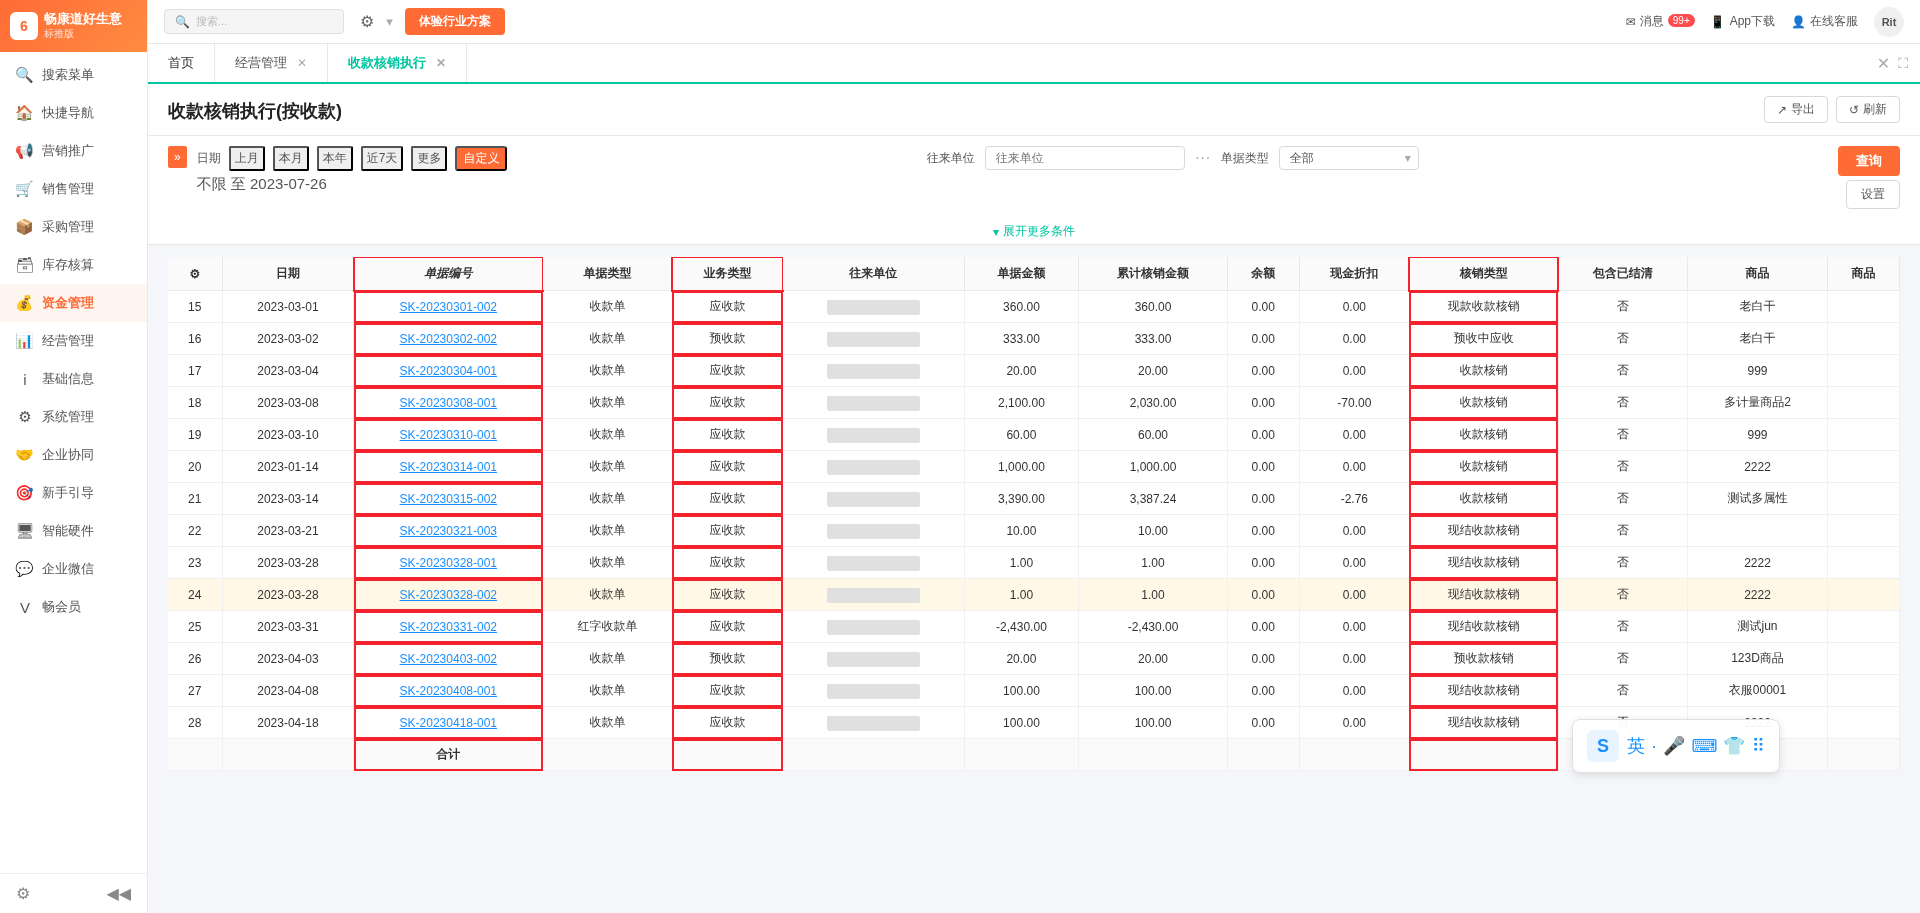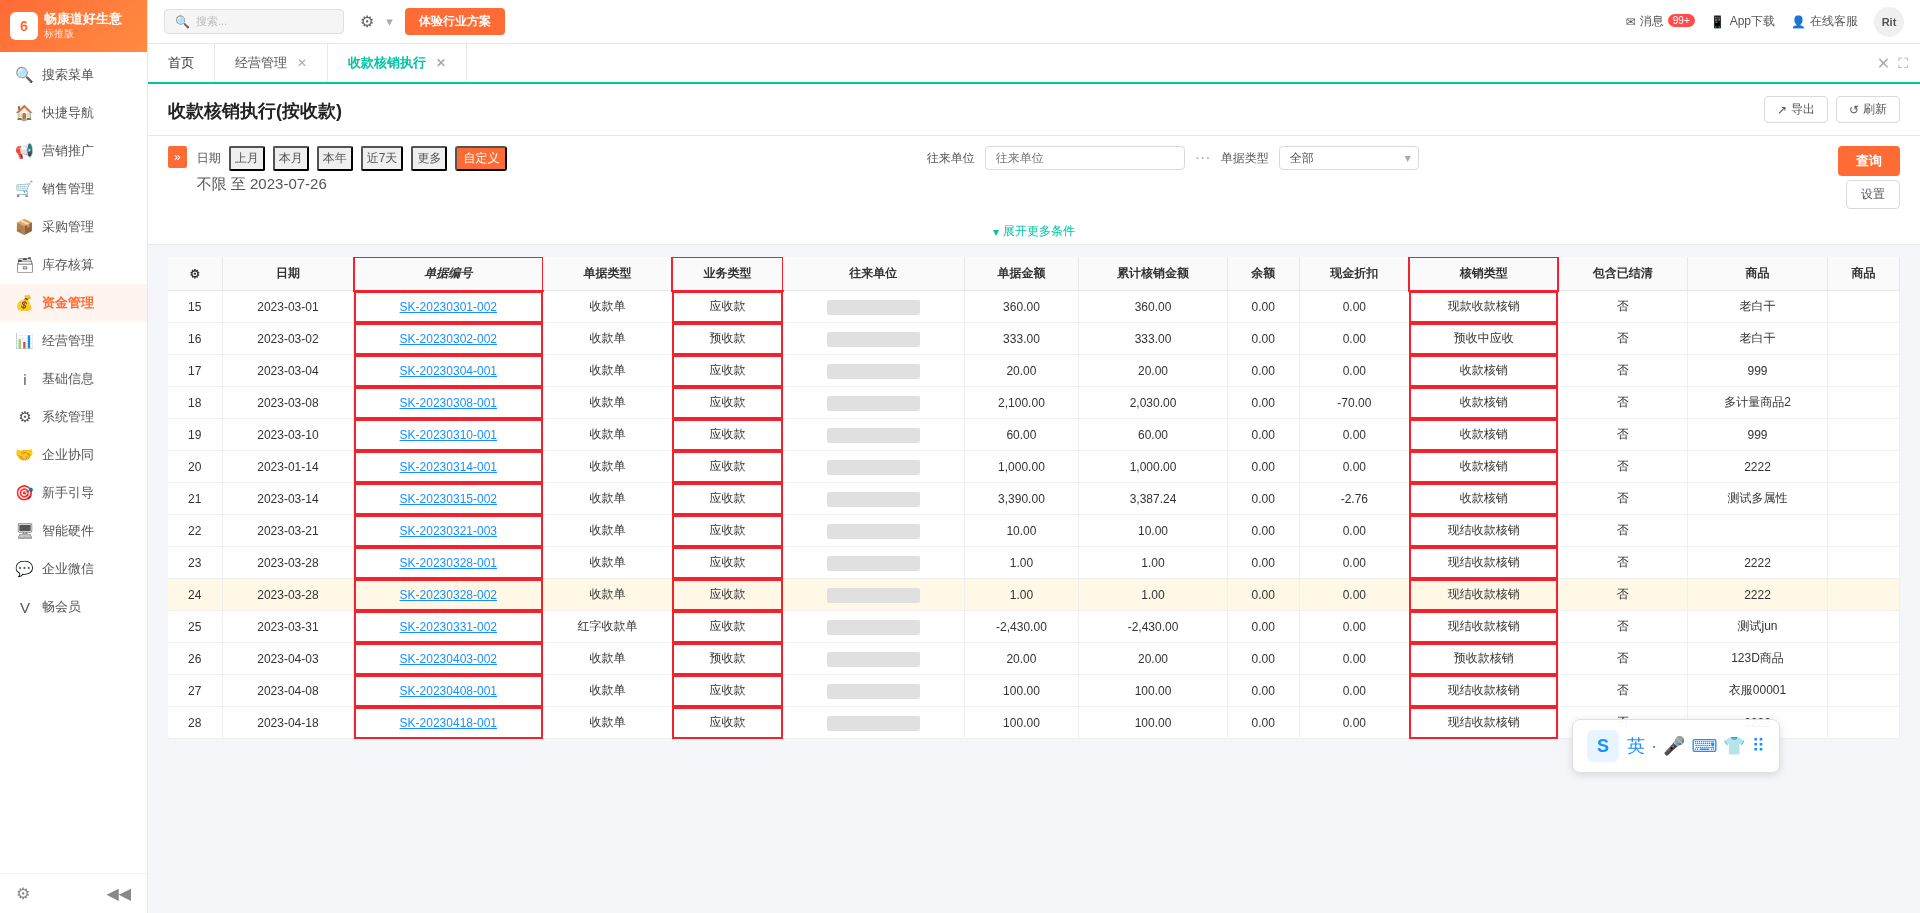--- a/index.html
+++ b/index.html
@@ -642,20 +642,36 @@
       <td><span style="background:#e0e0e0;border-radius:2px;color:#e0e0e0;font-size:10px;padding:2px 18px;">████████</span></td>
       <td class="">100.00</td>
       <td class="">100.00</td>
       <td>0.00</td>
       <td class="">0.00</td>
       <td style="outline:2px solid #f5222d;outline-offset:-2px;">现结收款核销</td>
       <td>否</td>
       <td>2222</td>
       <td></td>
     </tr>
+              <tr class="total-row">
+    <td></td>
+    <td></td>
+    <td style="outline:2px solid #f5222d;outline-offset:-2px;">合计</td>
+    <td></td>
+    <td style="outline:2px solid #f5222d;outline-offset:-2px;"></td>
+    <td></td>
+    <td></td>
+    <td></td>
+    <td></td>
+    <td></td>
+    <td style="outline:2px solid #f5222d;outline-offset:-2px;"></td>
+    <td></td>
+    <td></td>
+    <td></td>
+  </tr>
             </tbody>
         </table>
       </div>
     </div>
   </div>
 </div>
 
 <div class="brand-overlay">
   <div class="brand-s-icon">S</div>
   <div class="brand-icons">

